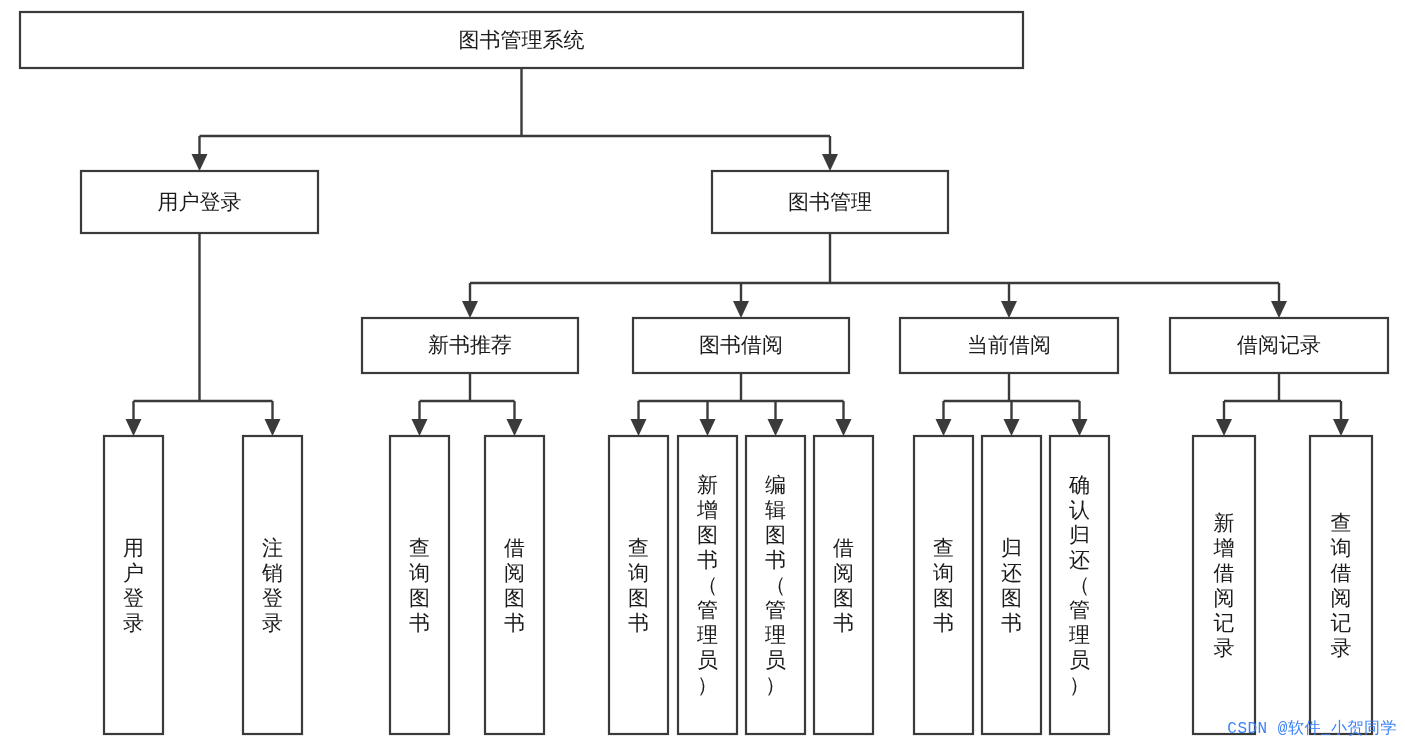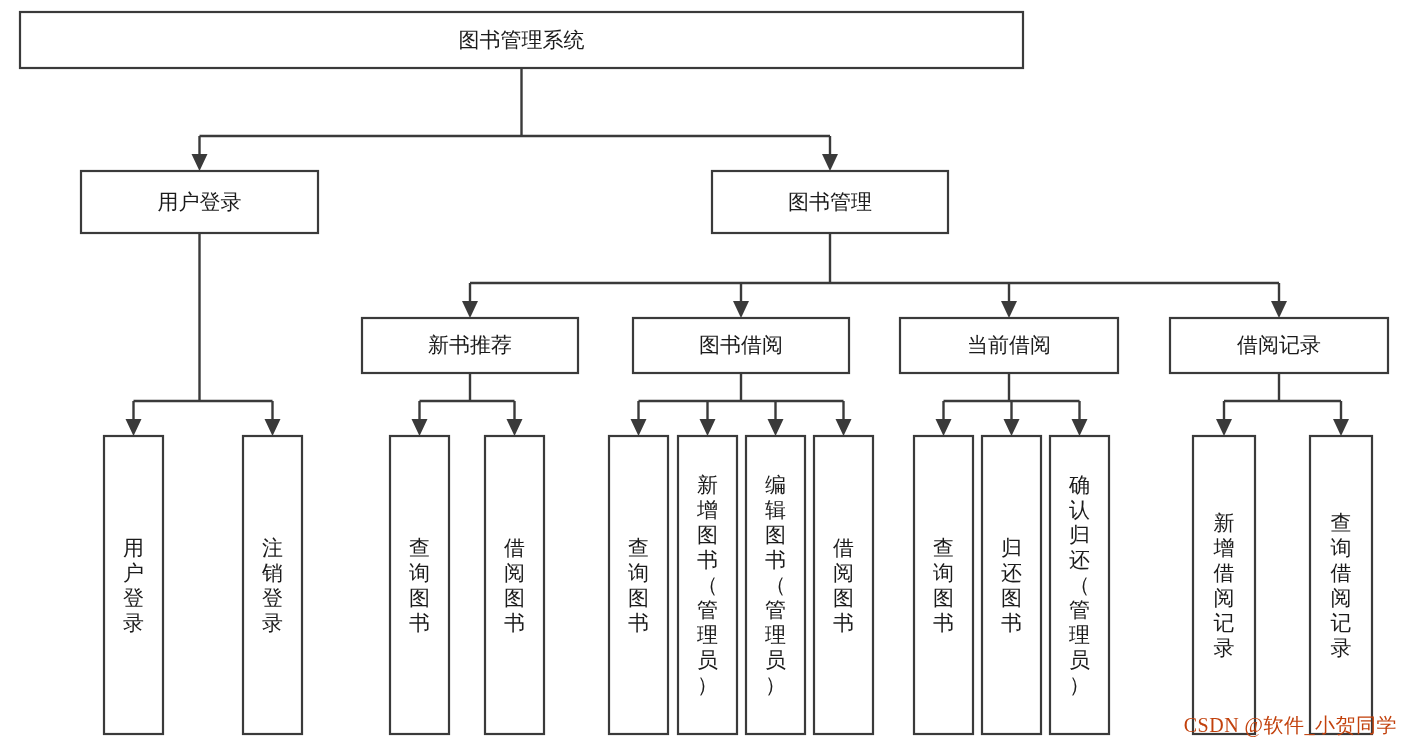--- a/index.html
+++ b/index.html
@@ -50,23 +50,23 @@
   .node-label-vertical {
     fill: #1b1b1b;
     font-family: "Liberation Sans", "DejaVu Sans", sans-serif;
     font-size: 21px;
     text-anchor: middle;
   }
   .watermark {
     position: absolute;
     right: 8px;
     bottom: 8px;
-    font-family: Liberation Serif, serif;
-    font-size: 20px;
-    color: #c2410c;
+    font-family: Liberation Mono, monospace;
+    font-size: 16px;
+    color: #3b82f6;
     letter-spacing: 0.5px;
     white-space: nowrap;
     user-select: none;
   }
 </style>
 </head>
 <body>
 
 <div id="diagram-root">
   <svg id="flowchart" viewBox="0 0 1405 747">

